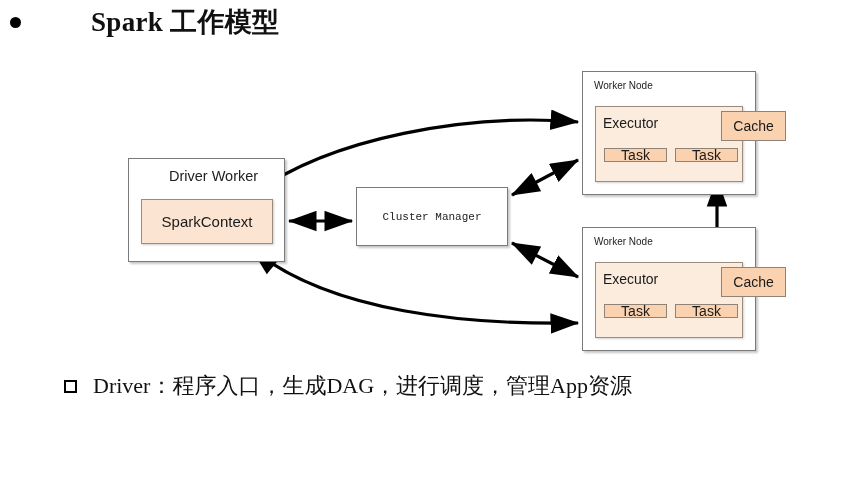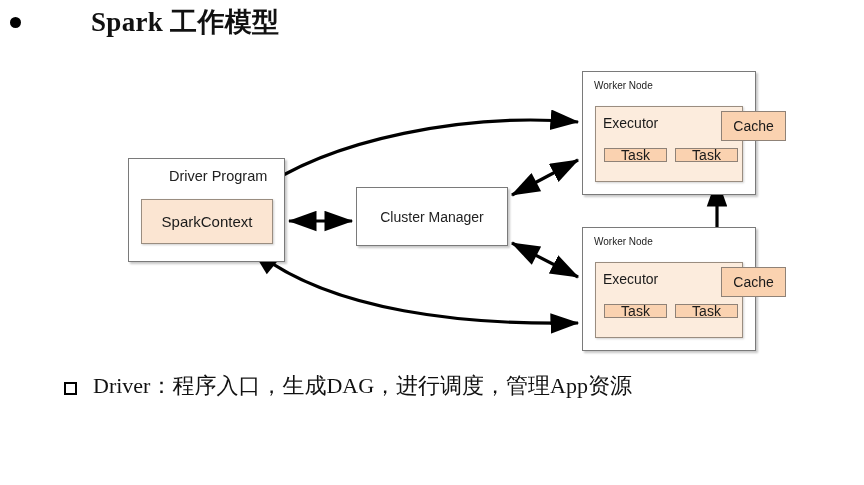--- a/index.html
+++ b/index.html
@@ -97,22 +97,23 @@
   }
 
   
   #cluster-manager {
     left: 356px; top: 132px; width: 152px; height: 59px;
     display: flex;
     align-items: center;
     justify-content: center;
   }
   #cluster-manager span {
-    font-size: 14px;
+    font-size: 11px;
     color: #222222;
+    font-family: Liberation Mono, monospace;
   }
 
   
   .worker-node {
     width: 174px; height: 124px;
   }
   #worker-node-1 { left: 582px; top: 16px; }
   #worker-node-2 { left: 582px; top: 172px; }
   .worker-label {
     position: absolute;
@@ -159,21 +160,21 @@
 
   
   .bullets {
     position: absolute;
     left: 64px;
     top: 372px;
     width: 800px;
   }
   .bullet-line {
     display: flex;
-    align-items: center;
+    align-items: flex-start;
     margin-bottom: 9px;
   }
   .bullet-marker {
     position: relative;
     width: 16px; height: 16px;
     margin-right: 13px;
     margin-top: 8px;
     flex: none;
   }
   .bullet-marker::before {
@@ -247,21 +248,21 @@
       <g>
         <line x1="512" y1="188" x2="578" y2="222" stroke="#000000" stroke-width="3.2" marker-start="url(#ahs)" marker-end="url(#ah)"></line>
       </g>
 
       <g>
         <line x1="717" y1="124" x2="717" y2="208" stroke="#000000" stroke-width="3.2" marker-start="url(#ahs)" marker-end="url(#ah)"></line>
       </g>
     </svg>
 
     <div class="node-box" id="driver-program">
-      <span class="node-label" id="driver-program-label">Driver Program</span>
+      <span class="node-label" id="driver-program-label">Driver Worker</span>
       <div id="sparkcontext-box">
         <span>SparkContext</span>
       </div>
     </div>
 
     <div class="node-box" id="cluster-manager">
       <span>Cluster Manager</span>
     </div>
 
     <div class="node-box worker-node" id="worker-node-1">

